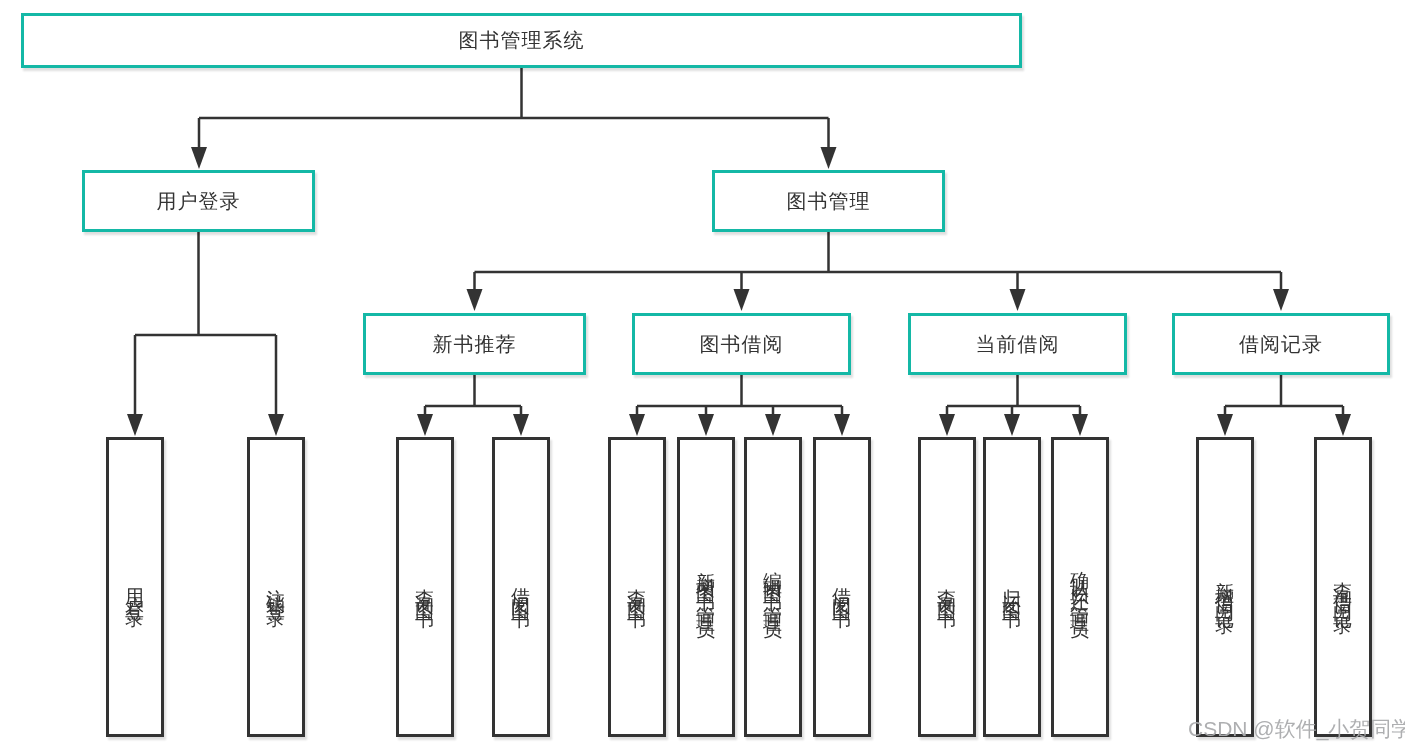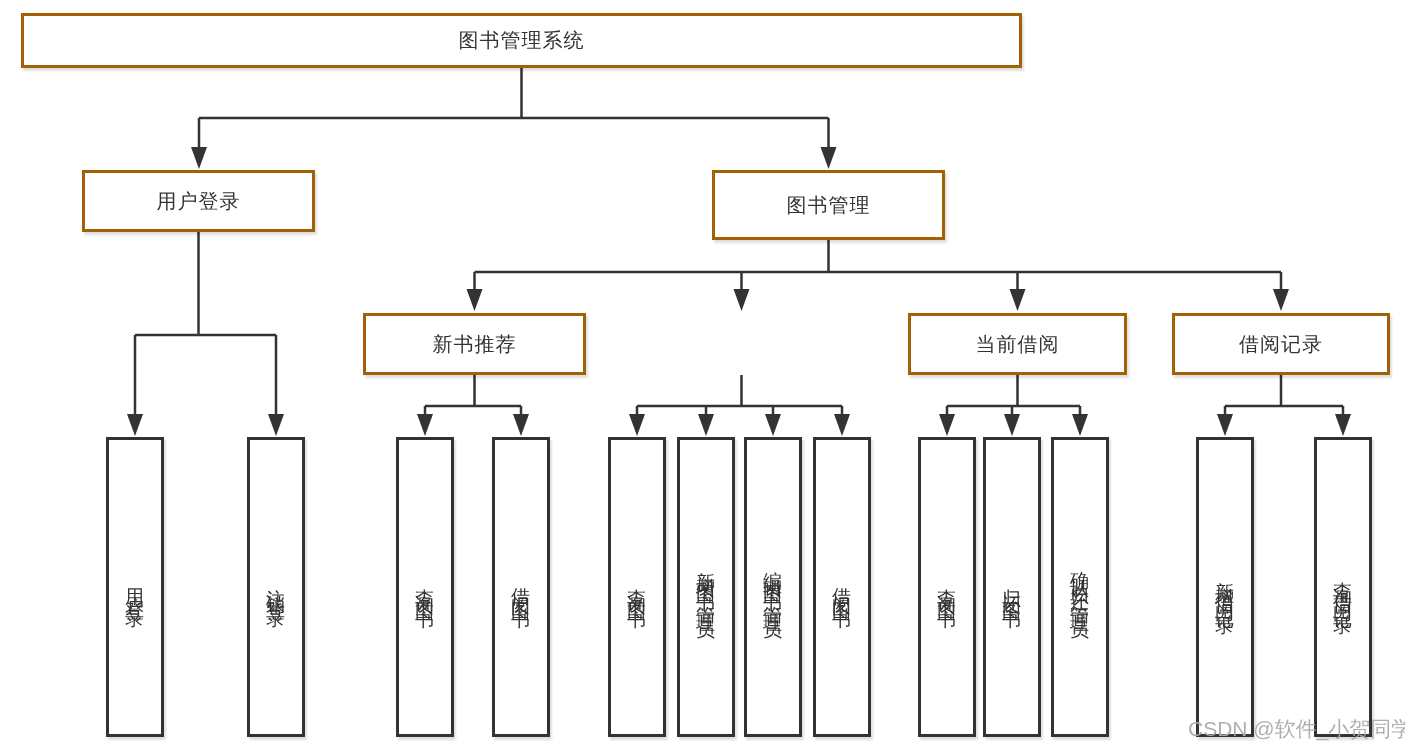--- a/index.html
+++ b/index.html
@@ -2,21 +2,21 @@
 <html><head>
 <meta charset="utf-8">
 <style>
   html,body{margin:0;padding:0;background:#fff;}
   .stage{
     position:relative;width:1405px;height:747px;background:#fff;
     font-family:"Liberation Sans",sans-serif;overflow:hidden;
   }
   svg.connectors{position:absolute;left:0;top:0;z-index:1;}
   .hbox{
-    position:absolute;box-sizing:border-box;border:3px solid #a16207;background:#fff;
+    position:absolute;box-sizing:border-box;border:3px solid #14b8a6;background:#fff;
     display:flex;align-items:center;justify-content:center;z-index:2;
     box-shadow:2px 3px 2px rgba(0,0,0,0.13);
   }
   .hlabel{font-size:20px;color:#333;letter-spacing:1px;white-space:nowrap;}
   .vbox{
     position:absolute;top:437px;width:58px;height:300px;box-sizing:border-box;
     border:3px solid #333;background:#fff;display:flex;align-items:center;
     justify-content:center;z-index:2;box-shadow:2px 3px 2px rgba(0,0,0,0.13);
   }
   .vlabel{
@@ -73,26 +73,29 @@
     </g>
   </svg>
 
   <div class="hbox" style="left:21px;top:13px;width:1001px;height:55px">
     <span class="hlabel">图书管理系统</span>
   </div>
 
   <div class="hbox" style="left:82px;top:170px;width:233px;height:62px">
     <span class="hlabel">用户登录</span>
   </div>
-  <div class="hbox" style="left:712px;top:170px;width:233px;height:70px">
+  <div class="hbox" style="left:712px;top:170px;width:233px;height:62px">
     <span class="hlabel">图书管理</span>
   </div>
 
   <div class="hbox" style="left:363px;top:313px;width:223px;height:62px">
     <span class="hlabel">新书推荐</span>
+  </div>
+  <div class="hbox" style="left:632px;top:313px;width:219px;height:62px">
+    <span class="hlabel">图书借阅</span>
   </div>
   <div class="hbox" style="left:1172px;top:313px;width:218px;height:62px">
     <span class="hlabel">借阅记录</span>
   </div>
   <div class="hbox" style="left:908px;top:313px;width:219px;height:62px">
     <span class="hlabel">当前借阅</span>
   </div>
 
   <div class="vbox" style="left:106px">
     <span class="vlabel">用户登录</span>

